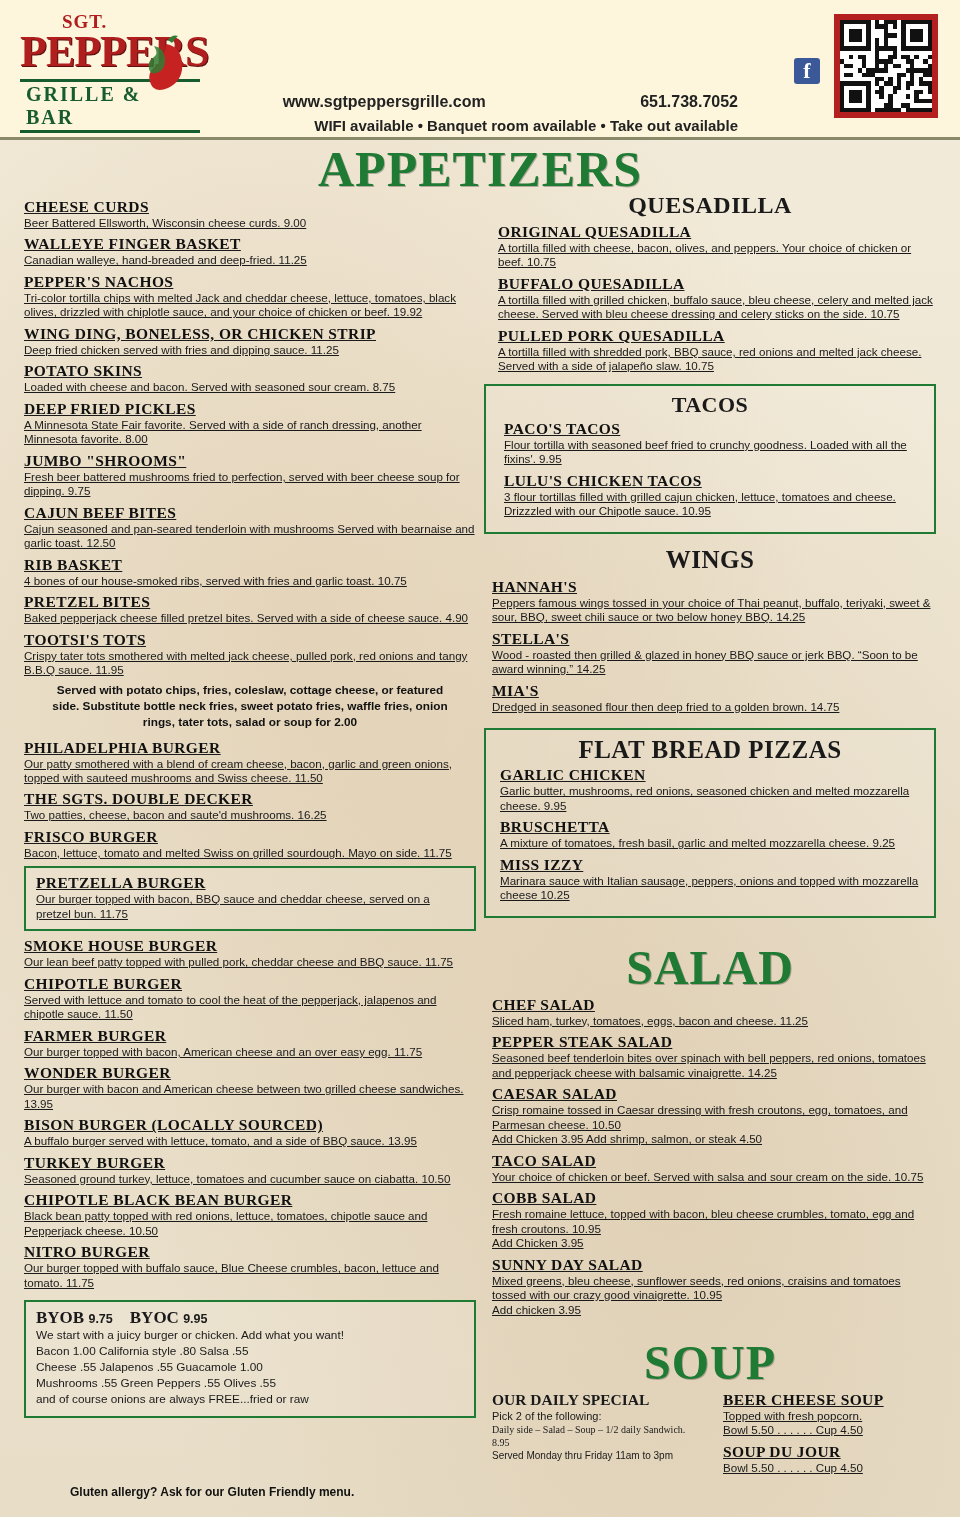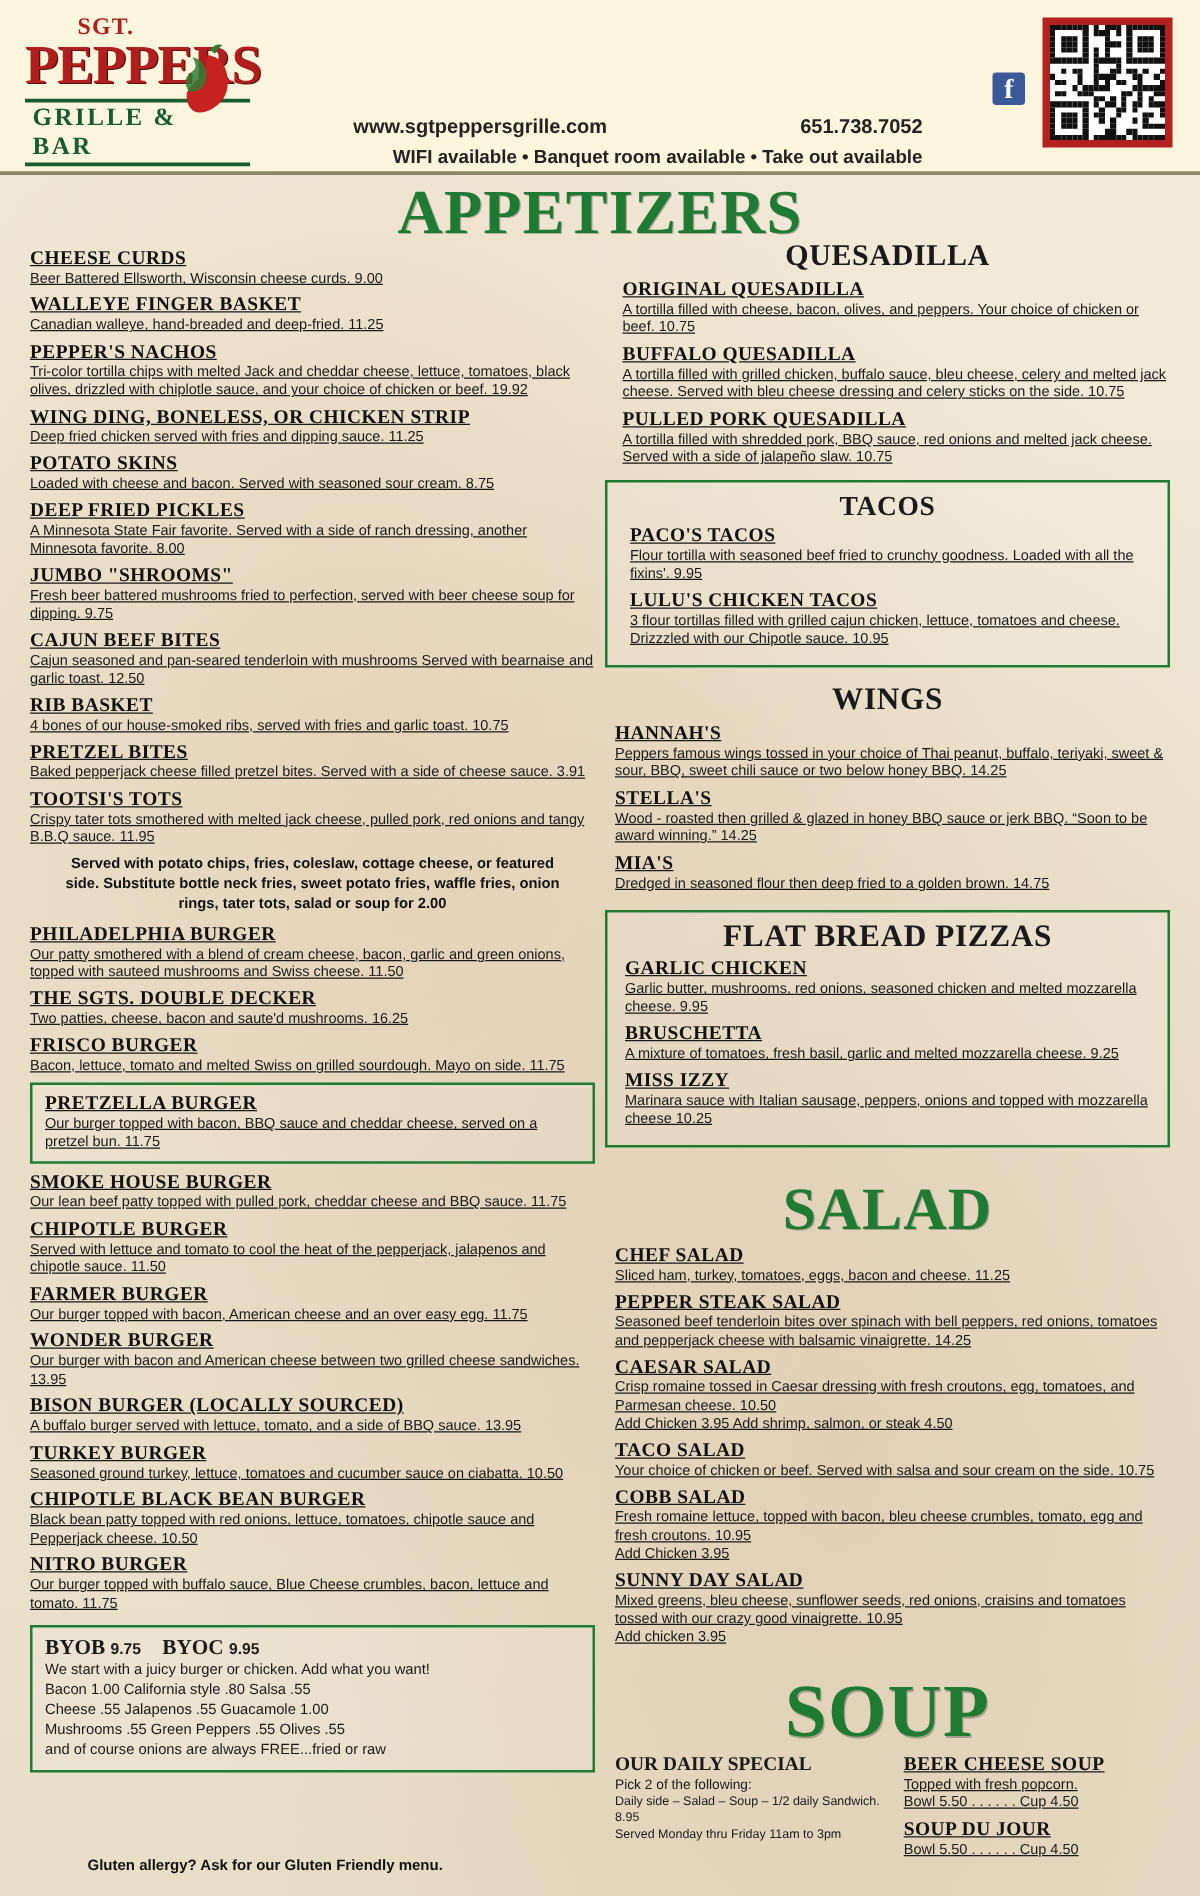--- a/index.html
+++ b/index.html
@@ -88,21 +88,21 @@
     font-family:"Liberation Serif", serif;
     font-weight:bold;
     color:#1f7a34;
     text-align:center;
     letter-spacing:1px;
     text-shadow:1px 1px 0 rgba(0,0,0,0.25);
   }
   .title-appetizers { font-size:50px; line-height:1; padding-top:4px; }
   .title-burgers { font-size:48px; line-height:1; margin:14px 0 6px; }
   .title-salad { font-size:48px; line-height:1; margin:6px 0 4px; }
-  .title-soup { font-size:60px; line-height:1; margin:16px 0 4px; }
+  .title-soup { font-size:48px; line-height:1; margin:16px 0 4px; }
 
   .subtitle {
     font-family:"Liberation Serif", serif;
     font-weight:bold; color:#1a1a1a;
     text-align:center; font-size:22px; letter-spacing:0.5px;
   }
 
   .item { margin-bottom:5px;text-decoration:underline; }
   .item h4 {
     margin:0; font-family:"Liberation Serif", serif;
@@ -430,21 +430,21 @@
         <div class="item">
             <h4>CAJUN BEEF BITES</h4>
             <p>Cajun seasoned and pan-seared tenderloin with mushrooms Served with bearnaise and garlic toast. 12.50</p>
           </div>
         <div class="item">
             <h4>RIB BASKET</h4>
             <p>4 bones of our house-smoked ribs, served with fries and garlic toast. 10.75</p>
           </div>
         <div class="item">
             <h4>PRETZEL BITES</h4>
-            <p>Baked pepperjack cheese filled pretzel bites.  Served with a side of cheese sauce.  3.91</p>
+            <p>Baked pepperjack cheese filled pretzel bites.  Served with a side of cheese sauce.  4.90</p>
           </div>
         <div class="item">
             <h4>TOOTSI'S TOTS</h4>
             <p> Crispy tater tots smothered with melted jack cheese, pulled pork, red onions and tangy B.B.Q sauce. 11.95</p>
           </div>
       </div>
 
       <div class="served-note">Served with potato chips, fries, coleslaw, cottage cheese, or featured side. Substitute bottle neck fries, sweet potato fries, waffle fries, onion rings, tater tots, salad or soup for 2.00</div>
 
       <div>
@@ -613,21 +613,21 @@
             <p style="white-space:pre-line">Mixed greens, bleu cheese, sunflower seeds, red onions, craisins and tomatoes tossed with our crazy good vinaigrette. 10.95
 Add chicken 3.95</p>
           </div>
       </div>
 
       <div class="bigtitle title-soup" style="margin-top:22px;">SOUP</div>
       <div class="soup-cols" style="margin-left:8px;">
         <div>
           <h4 style="font-family:'Liberation Serif',serif;font-size:15.5px;margin:0;">OUR DAILY SPECIAL</h4>
           <p style="font-size:11px;line-height:1.3;margin:0;">Pick 2 of the following:</p>
-          <p style="font-size:10px;line-height:1.3;margin:0;">Daily side – Salad – Soup – 1/2 daily Sandwich. 8.95</p>
+          <p style="font-size:10px;line-height:1.3;margin:0;font-family:Liberation Serif, serif;">Daily side – Salad – Soup – 1/2 daily Sandwich. 8.95</p>
           <p style="font-size:10px;line-height:1.3;margin:0;">Served Monday thru Friday 11am to 3pm</p>
         </div>
         <div>
           <div class="item">
               <h4>BEER CHEESE SOUP</h4>
               <p style="white-space:pre-line">Topped with fresh popcorn.
 Bowl 5.50 . . . . . . Cup 4.50</p>
             </div>
           <div class="item">
               <h4>SOUP DU JOUR</h4>

